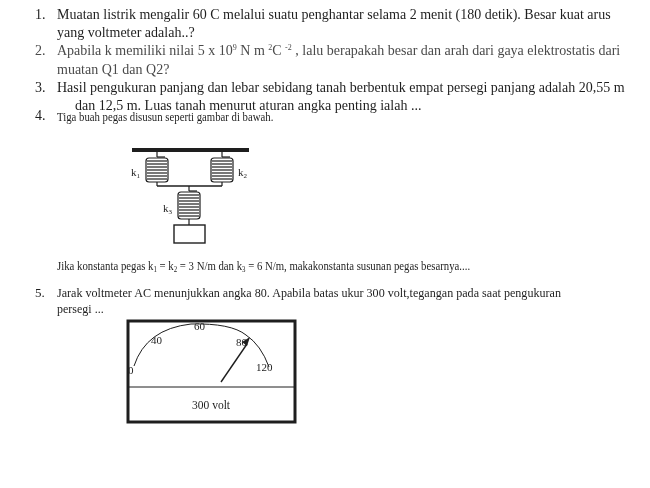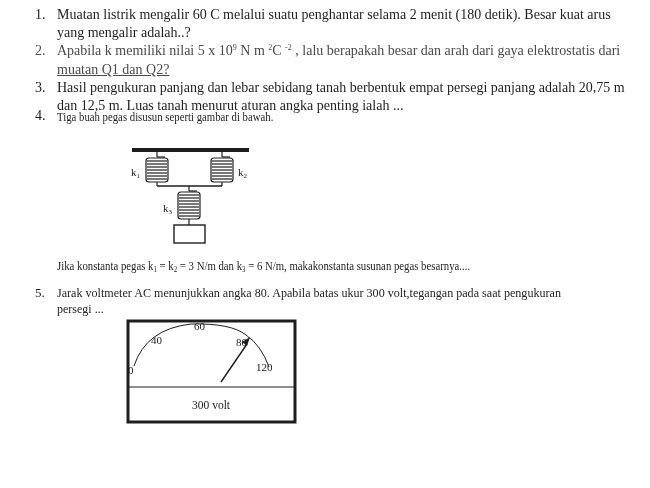--- a/index.html
+++ b/index.html
@@ -12,31 +12,31 @@
     sup { font-size: 8px; line-height: 0; vertical-align: 5px; }
     sub { font-size: 8px; line-height: 0; vertical-align: -2px; }
     svg { position: absolute; overflow: visible; }
     .svg-text { font-family: "Liberation Serif", "DejaVu Serif", serif; fill: #1e1e1e; }
   </style>
 </head>
 <body>
 
 <div class="num line" style="left:35px; top:7px;">1.</div>
 <div class="line" style="left:57px; top:7px;">Muatan listrik mengalir 60 C melalui suatu penghantar selama 2 menit (180 detik). Besar kuat arus</div>
-<div class="line" style="left:57px; top:25px;">yang mengalir adalah..?</div>
+<div class="line" style="left:57px; top:25px;">yang voltmeter adalah..?</div>
 
 <div class="num line gray" style="left:35px; top:43px;">2.</div>
 <div class="line gray" style="left:57px; top:43px;">
   <span>Apabila k memiliki nilai 5 x 10</span><sup>9</sup><span> N m </span><sup>2</sup><span>C </span><sup>-2</sup><span> , lalu berapakah besar dan arah dari gaya elektrostatis dari</span>
 </div>
-<div class="line gray" style="left:57px; top:62px;text-decoration:underline;">muatan Q1 dan Q2?</div>
+<div class="line gray" style="left:57px; top:62px;">muatan Q1 dan Q2?</div>
 
 <div class="num line" style="left:35px; top:80px;">3.</div>
-<div class="line" style="left:57px; top:80px;">Hasil pengukuran panjang dan lebar sebidang tanah berbentuk empat persegi panjang adalah 20,75 m</div>
-<div class="line" style="left:57px; top:98px;">dan 12,5 m. Luas tanah menurut aturan angka penting ialah ...</div>
+<div class="line" style="left:57px; top:80px;">Hasil pengukuran panjang dan lebar sebidang tanah berbentuk empat persegi panjang adalah 20,55 m</div>
+<div class="line" style="left:75px; top:98px;">dan 12,5 m. Luas tanah menurut aturan angka penting ialah ...</div>
 
 <div class="num line" style="left:35px; top:108px;">4.</div>
 <div class="line narrow" style="left:57px; top:109px; transform:scaleX(0.86);">Tiga buah pegas disusun seperti gambar di bawah.</div>
 
 <svg style="left:125px; top:140px;" width="130" height="110" viewBox="0 0 130 110">
 
   <rect x="7" y="8" width="117" height="4" fill="#1e1e1e"></rect>
 
   <g stroke="#1e1e1e" fill="none" stroke-width="1.2">
     <line x1="32" y1="12" x2="32" y2="17"></line>

